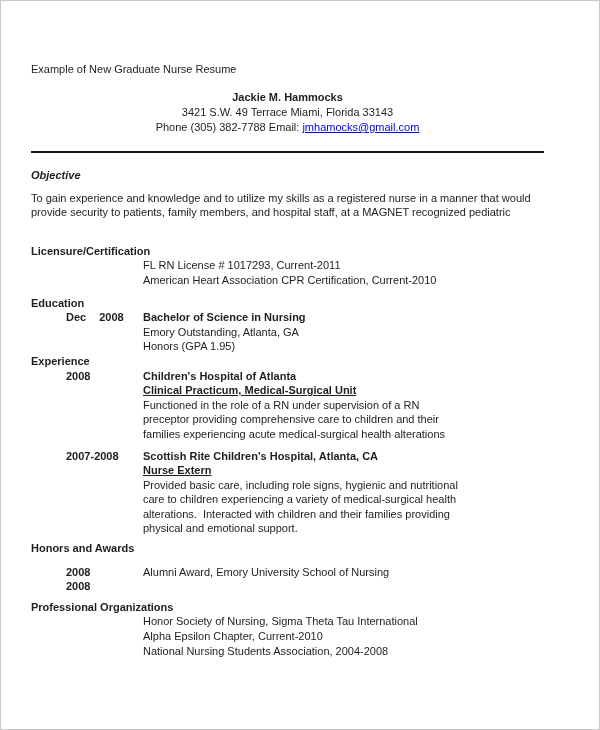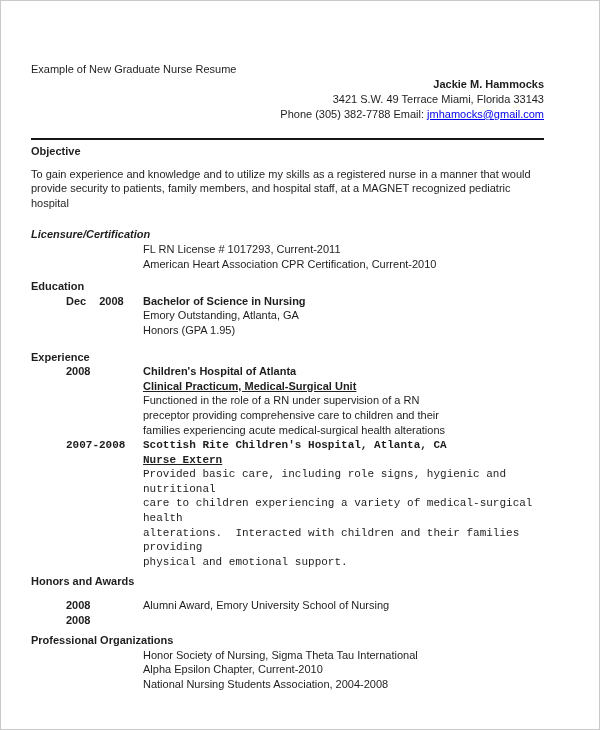--- a/index.html
+++ b/index.html
@@ -16,59 +16,60 @@
     padding: 61px 55px 0 30px;
     font-size: 11px;
     line-height: 14.6px;
     color: #1e1e1e;
   }
   .pre { white-space: pre-wrap; }
 
   .doc-label { line-height: 15px; }
 
   .contact-header {
-    text-align: right;
+    text-align: center;
+    margin-top: 13px;
     line-height: 15px;
   }
   .person-name { font-weight: bold; }
   .email-link {
     text-decoration: underline;
     cursor: pointer;
   }
 
   .rule {
     margin-top: 16px;
     height: 2px;
     background: #161616;
   }
 
   .section-heading { font-weight: bold; }
 
-  .sec-objective .section-heading { margin-top: 4px; }
+  .sec-objective .section-heading { margin-top: 15px; font-style: italic; }
   .objective-body { margin-top: 8px; }
 
-  .sec-licensure .section-heading { margin-top: 17px; font-style: italic; }
+  .sec-licensure .section-heading { margin-top: 24px; }
   .indent { padding-left: 112px; }
 
   .sec-education .section-heading { margin-top: 8px; }
   .row { display: flex; }
   .date-col {
     width: 112px;
     padding-left: 35px;
     box-sizing: border-box;
     font-weight: bold;
     flex: 0 0 auto;
   }
   .date-col .date-part + .date-part { margin-left: 13px; }
   .content-col { flex: 1 1 auto; min-width: 0; }
   .bold { font-weight: bold; }
   .bold-underline { font-weight: bold; text-decoration: underline; }
 
-  .sec-experience .section-heading { margin-top: 12px; }
-  .experience-entry + .experience-entry { margin-top: 1px; font-family: Liberation Mono, monospace; }
+  .sec-experience .section-heading { margin-top: 0; }
+  .experience-entry + .experience-entry { margin-top: 7px; }
 
   .sec-honors .section-heading { margin-top: 5px; }
   .honors-rows { margin-top: 9px; }
 
   .sec-organizations .section-heading { margin-top: 6px; }
 </style>
 </head>
 <body style="color: rgb(30, 30, 30); border-color: rgb(201, 201, 201);">
 
 <div class="doc">
@@ -81,21 +82,20 @@
     <div><span class="pre">Phone (305) 382-7788 Email: </span><a class="email-link" style="color: rgb(0, 0, 238);">jmhamocks@gmail.com</a></div>
   </div>
 
   <div class="rule" style="background: rgb(22, 22, 22);"></div>
 
   <div class="sec-objective">
     <div class="section-heading">Objective</div>
     <div class="objective-body">
       <div>To gain experience and knowledge and to utilize my skills as a registered nurse in a manner that would</div>
       <div>provide security to patients, family members, and hospital staff, at a MAGNET recognized pediatric</div>
-      <div>hospital</div>
     </div>
   </div>
 
   <div class="sec-licensure">
     <div class="section-heading">Licensure/Certification</div>
     <div class="indent">FL RN License # 1017293, Current-2011</div>
     <div class="indent">American Heart Association CPR Certification, Current-2010</div>
   </div>
 
   <div class="sec-education">

